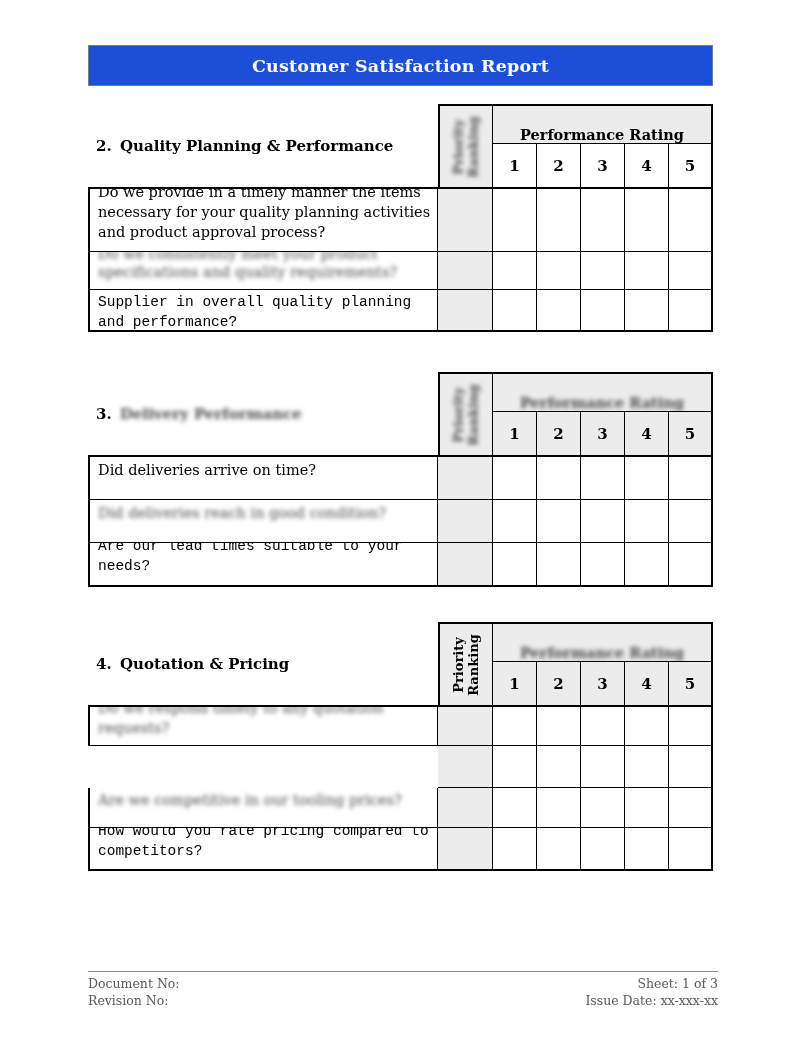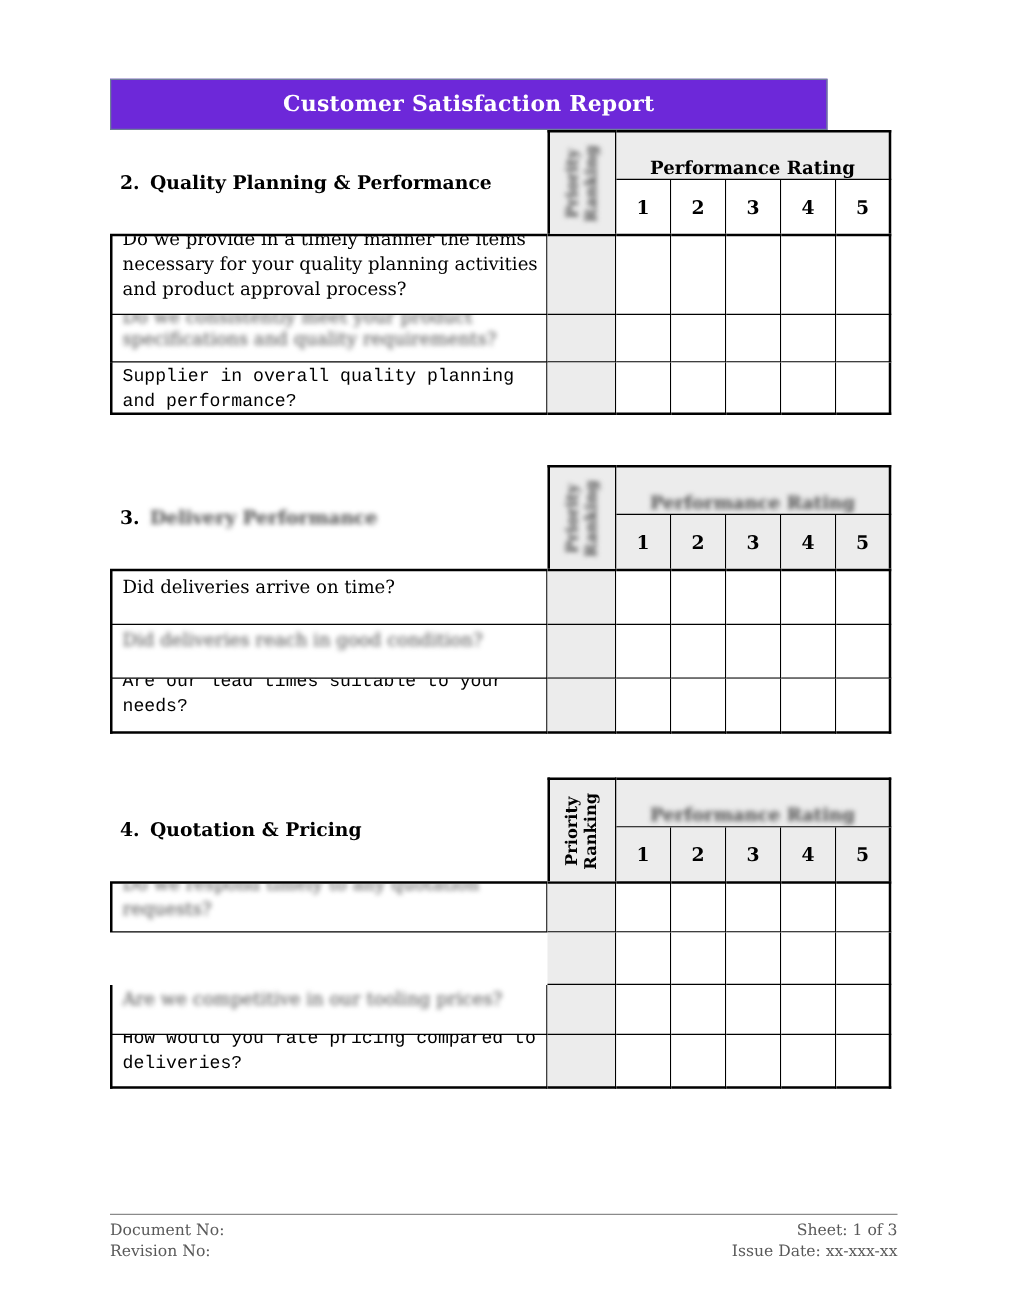--- a/index.html
+++ b/index.html
@@ -5,23 +5,23 @@
   * { margin: 0; padding: 0; box-sizing: border-box; }
   html, body { width: 807px; height: 1044px; background: #ffffff; }
   body {
     position: relative;
     font-family: "DejaVu Serif", "Liberation Serif", serif;
     color: #000000;
   }
 
   
   .banner {
-    position: absolute; left: 88px; top: 45px; width: 574px; height: 41px;
-    background: #6d28d9; border: 1px solid #6E7E98;
-    display: flex; align-items: center; justify-content: center; margin-top: 18px;
+    position: absolute; left: 88px; top: 45px; width: 625px; height: 41px;
+    background: #1d4ed8; border: 1px solid #6E7E98;
+    display: flex; align-items: center; justify-content: center;
   }
   .banner-title {
     color: #ffffff; font-size: 17.5px; font-weight: bold; letter-spacing: 0.2px;
   }
 
   
   .section {
     position: absolute; left: 88px; width: 625px;
     display: grid;
     grid-template-columns: 350px 55px repeat(5, 1fr);
@@ -231,21 +231,21 @@
   <div class="cell q-cell">
     <span class="blurred">Are we competitive in our tooling prices?</span>
   </div>
   <div class="cell p-cell"></div>
   <div class="cell r-cell"></div>
   <div class="cell r-cell"></div>
   <div class="cell r-cell"></div>
   <div class="cell r-cell"></div>
   <div class="cell r-cell last"></div>
 
-  <div class="cell q-cell row-bottom">How would you rate pricing compared to deliveries?</div>
+  <div class="cell q-cell row-bottom">How would you rate pricing compared to competitors?</div>
   <div class="cell p-cell row-bottom"></div>
   <div class="cell r-cell row-bottom"></div>
   <div class="cell r-cell row-bottom"></div>
   <div class="cell r-cell row-bottom"></div>
   <div class="cell r-cell row-bottom"></div>
   <div class="cell r-cell row-bottom last"></div>
 </div>
 
 <div class="footer">
   <div class="left">

